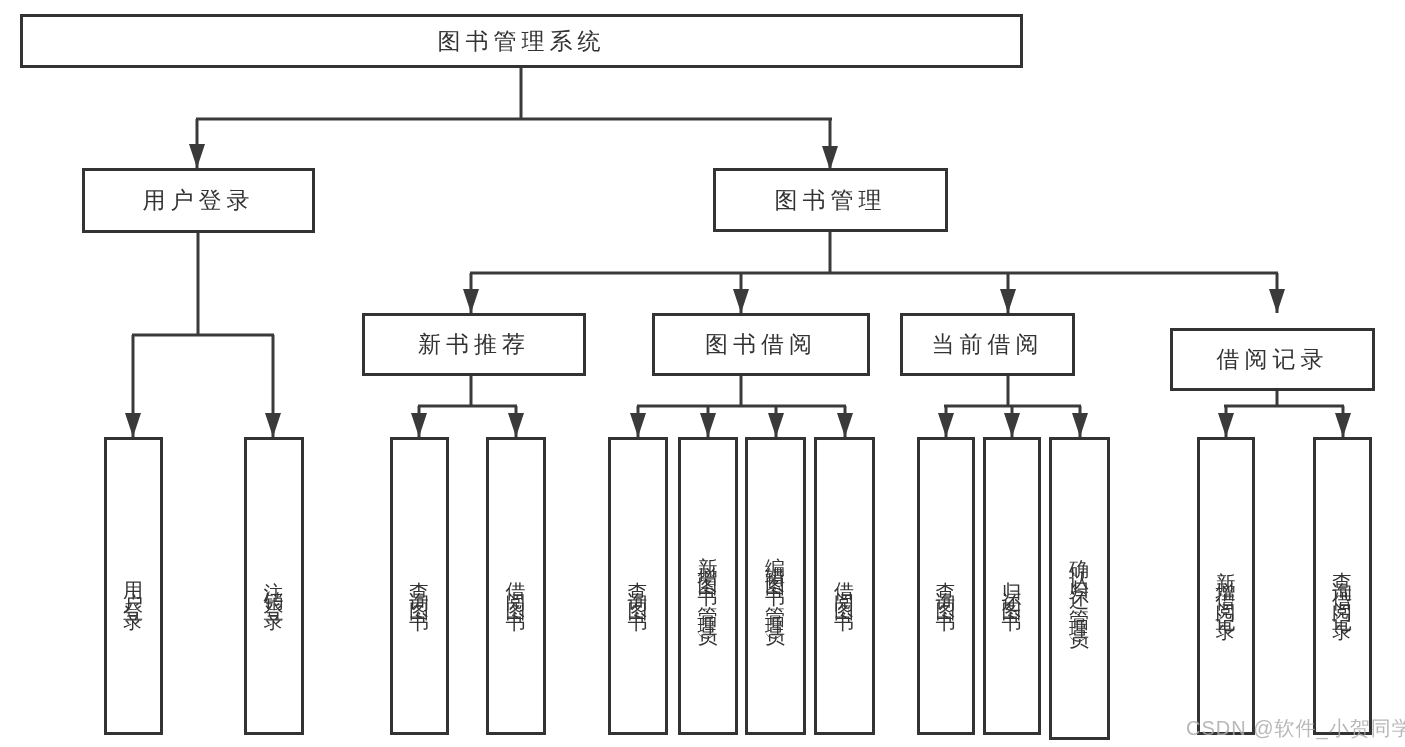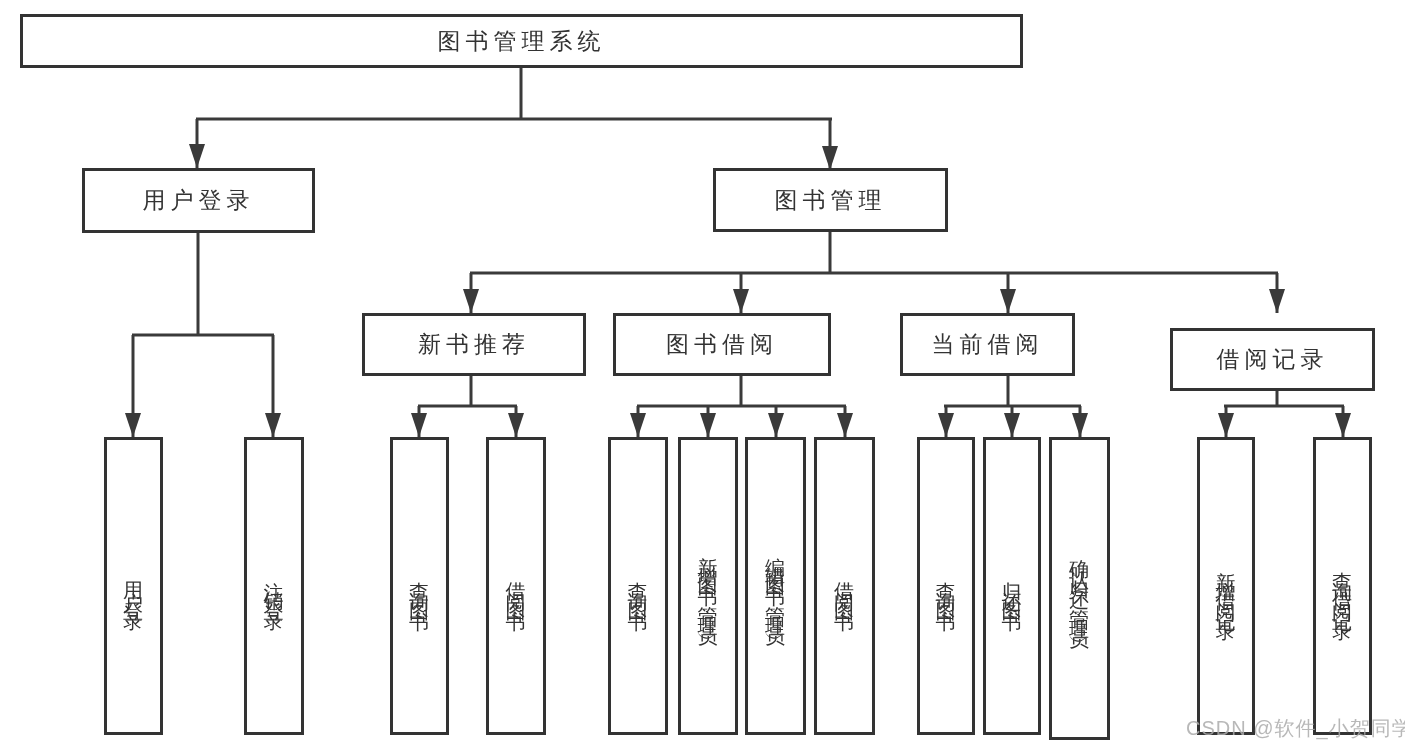--- a/index.html
+++ b/index.html
@@ -67,21 +67,21 @@
       <line x1="1343" y1="406" x2="1343" y2="437" marker-end="url(#ah)"></line>
     </g>
   </svg>
 
   <div class="box" style="left:20px;top:14px;width:1003px;height:54px">图书管理系统</div>
 
   <div class="box" style="left:82px;top:168px;width:233px;height:65px">用户登录</div>
   <div class="box" style="left:713px;top:168px;width:235px;height:64px">图书管理</div>
 
   <div class="box" style="left:362px;top:313px;width:224px;height:63px">新书推荐</div>
-  <div class="box" style="left:613px;top:313px;width:218px;height:63px">图书借阅</div>
+  <div class="box" style="left:652px;top:313px;width:218px;height:63px">图书借阅</div>
   <div class="box" style="left:900px;top:313px;width:175px;height:63px">当前借阅</div>
   <div class="box" style="left:1170px;top:328px;width:205px;height:63px">借阅记录</div>
 
   <div class="box vbox" style="left:104px;top:437px;width:59px;height:298px">用户登录</div>
   <div class="box vbox" style="left:244px;top:437px;width:60px;height:298px">注销登录</div>
 
   <div class="box vbox" style="left:390px;top:437px;width:59px;height:298px">查询图书</div>
   <div class="box vbox" style="left:486px;top:437px;width:60px;height:298px">借阅图书</div>
 
   <div class="box vbox" style="left:608px;top:437px;width:60px;height:298px">查询图书</div>

